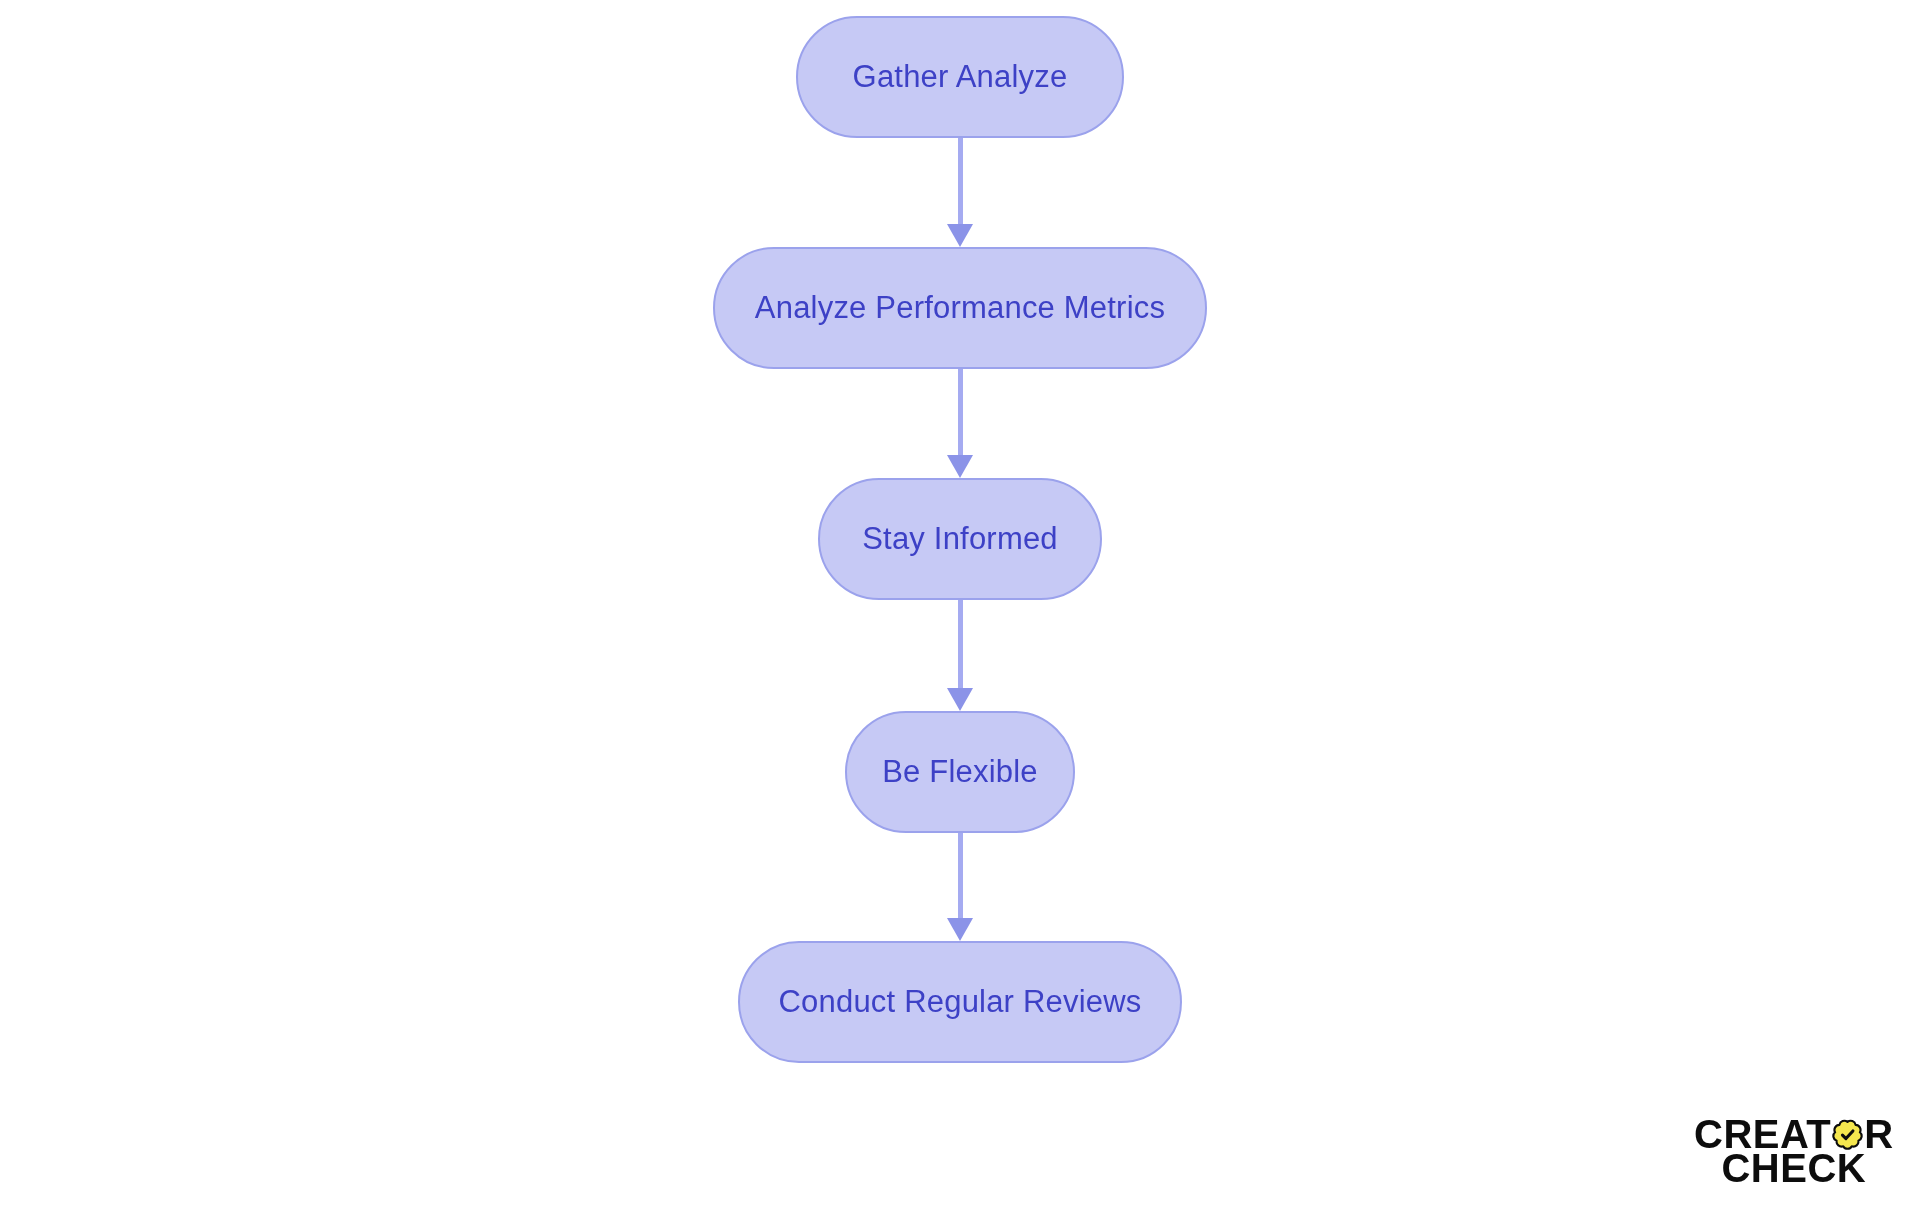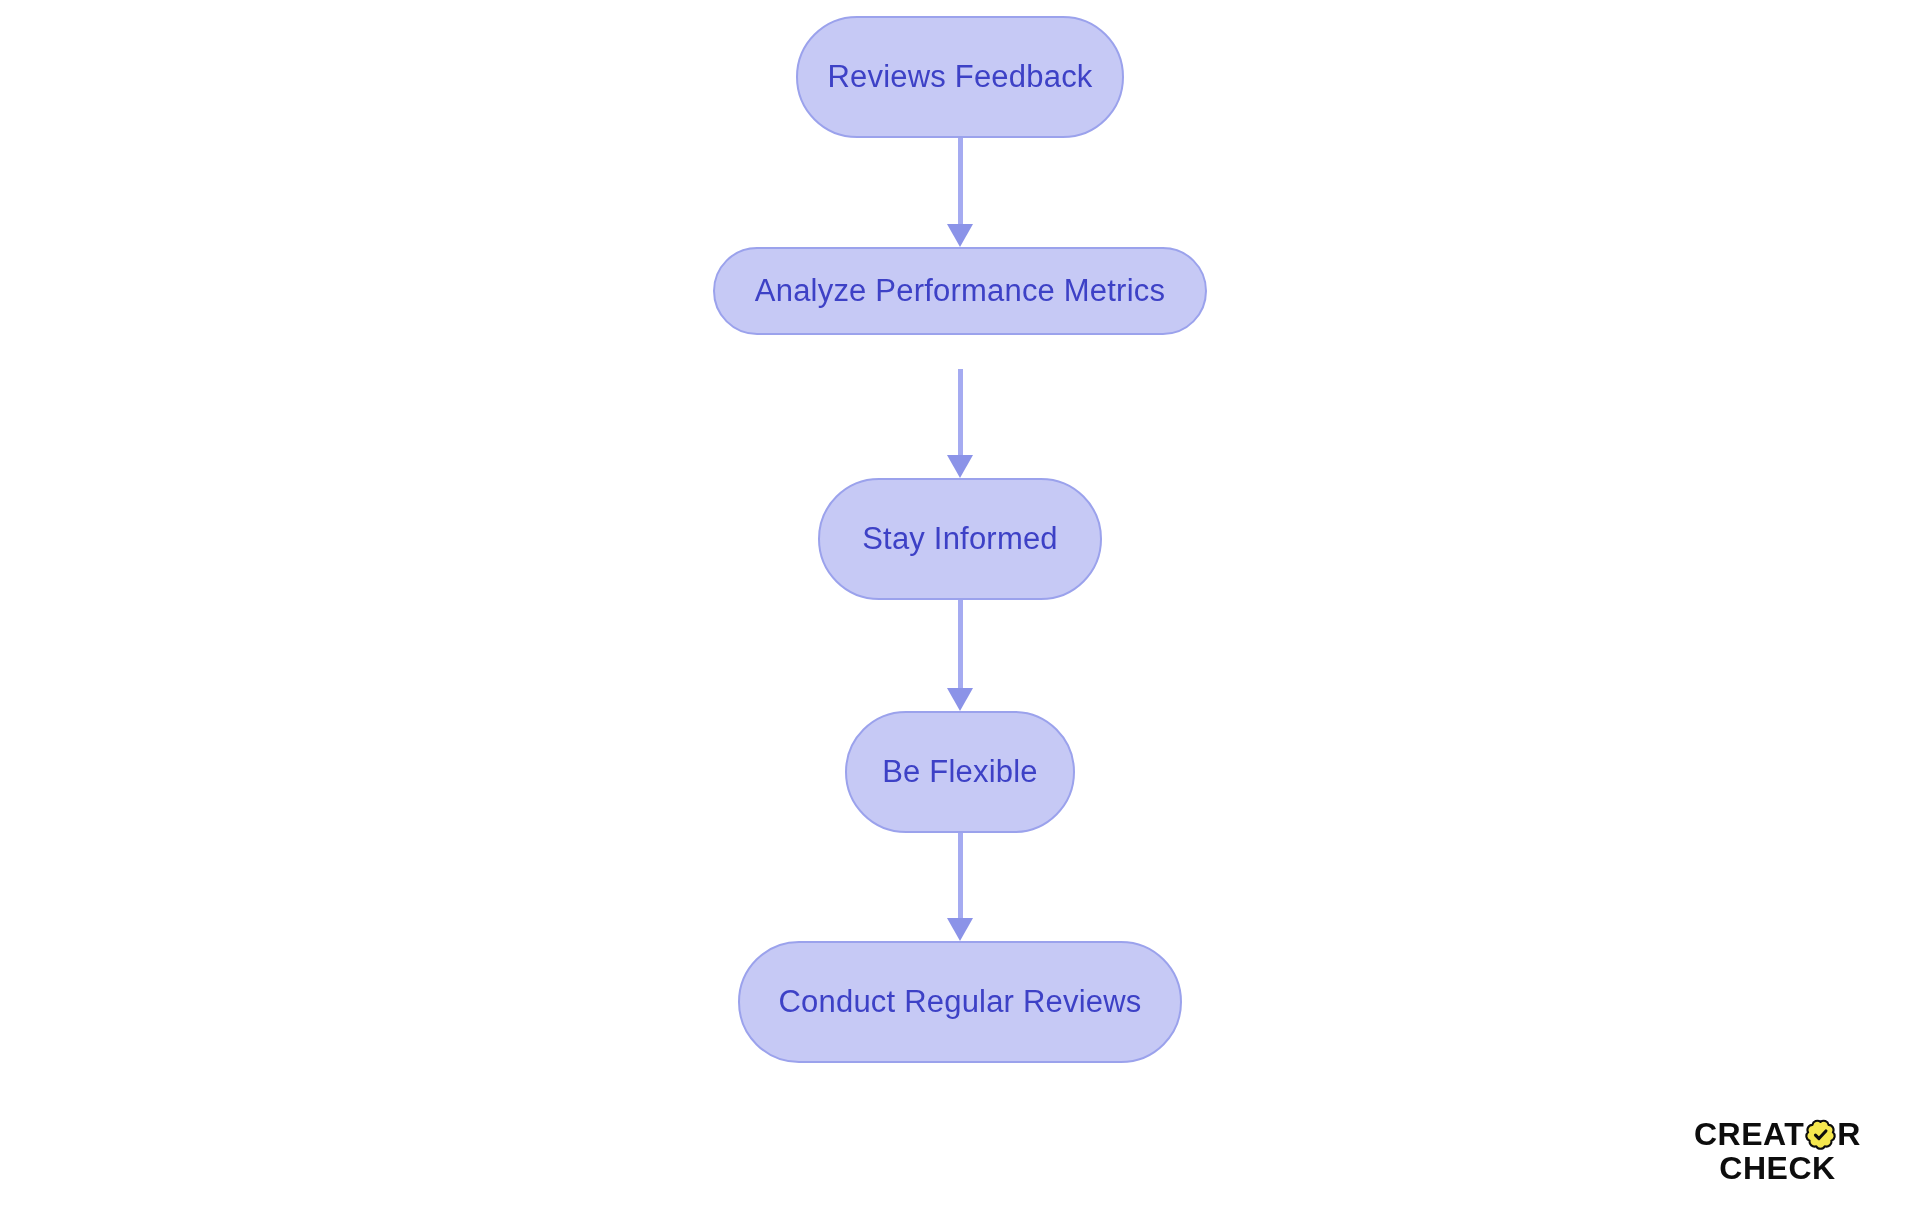--- a/index.html
+++ b/index.html
@@ -34,21 +34,21 @@
     align-items: center;
     justify-content: center;
   }
   .node-label {
     color: var(--node-text);
     font-size: 31px;
     letter-spacing: 0.2px;
     white-space: nowrap;
   }
   .n1 { left: 796px; top: 16px;  width: 328px; height: 122px; }
-  .n2 { left: 713px; top: 247px; width: 494px; height: 88px; }
+  .n2 { left: 713px; top: 247px; width: 494px; height: 122px; }
   .n3 { left: 818px; top: 478px; width: 284px; height: 122px; }
   .n4 { left: 845px; top: 711px; width: 230px; height: 122px; }
   .n5 { left: 738px; top: 941px; width: 444px; height: 122px; text-align: right; }
 
   .arrow {
     position: absolute;
     left: 947px;
     width: 26px;
     display: flex;
     flex-direction: column;
@@ -71,21 +71,21 @@
     border-right: 13px solid transparent;
     border-top: 23px solid var(--arrow-head);
   }
 
   .watermark {
     position: absolute;
     left: 1694px;
     top: 1118px;
     color: var(--logo-black);
     font-weight: bold;
-    font-size: 32px;
+    font-size: 40px;
     line-height: 33px;
     letter-spacing: 0.5px;
     white-space: nowrap;
   }
   .logo-line1 {
     display: flex;
     align-items: center;
   }
   .logo-line1 .badge {
     width: 31px;
@@ -97,21 +97,21 @@
     margin-top: 1px;
     text-align: center;
   }
 </style>
 </head>
 <body>
 
 <div class="canvas">
 
   <div class="node n1">
-    <span class="node-label">Reviews Feedback</span>
+    <span class="node-label">Gather Analyze</span>
   </div>
 
   <div class="arrow a1">
     <div class="shaft"></div>
     <div class="head"></div>
   </div>
 
   <div class="node n2">
     <span class="node-label">Analyze Performance Metrics</span>
   </div>

